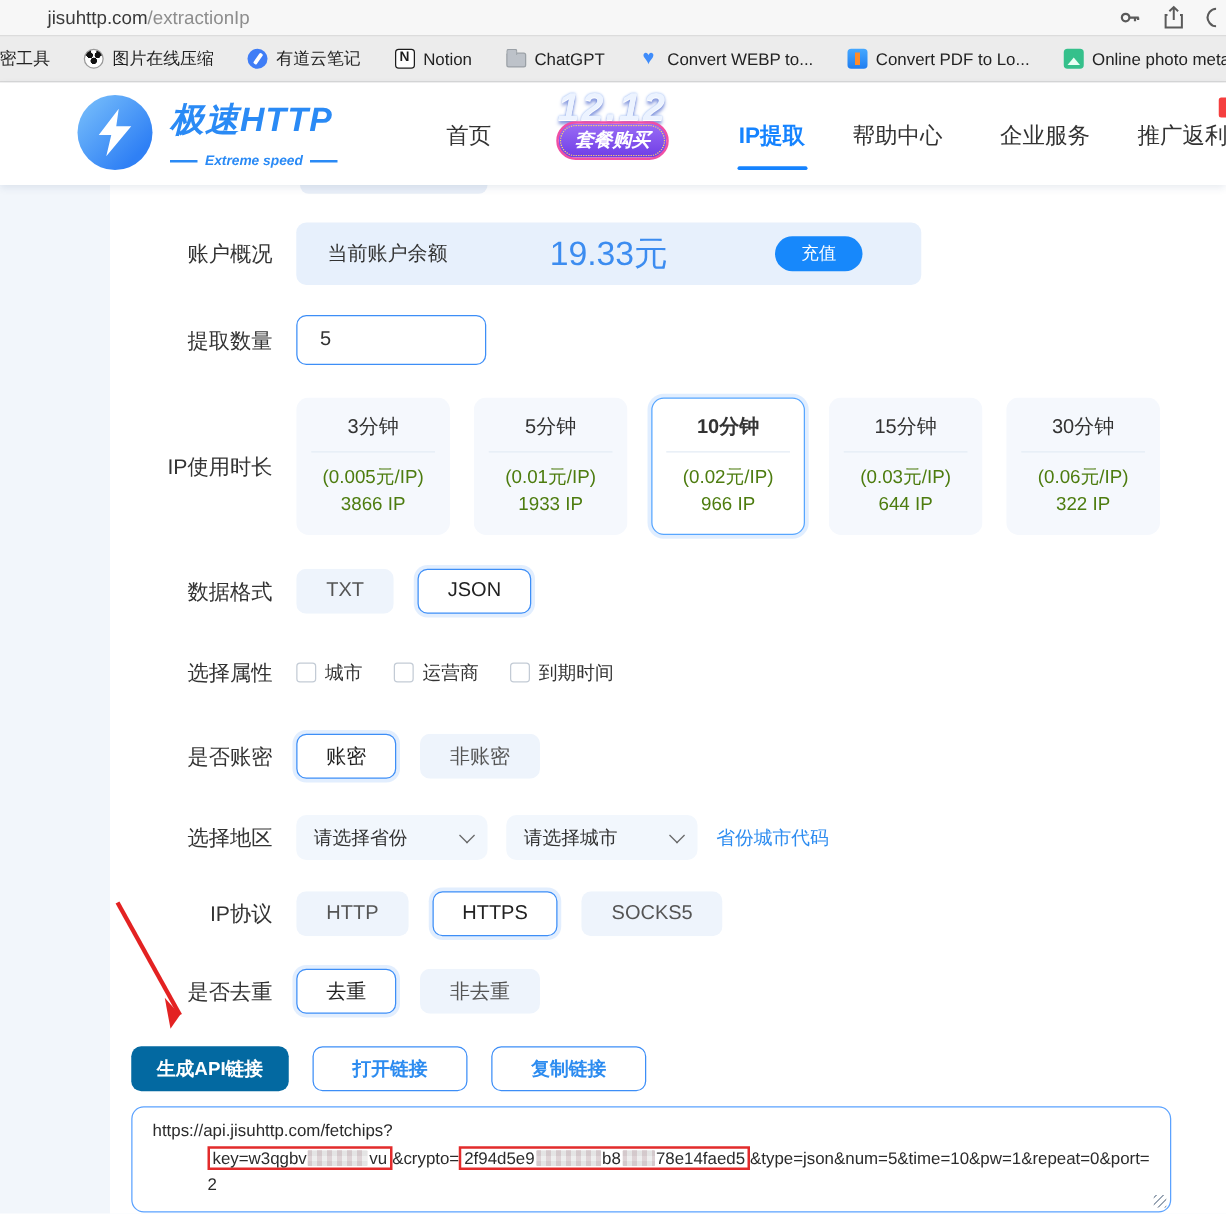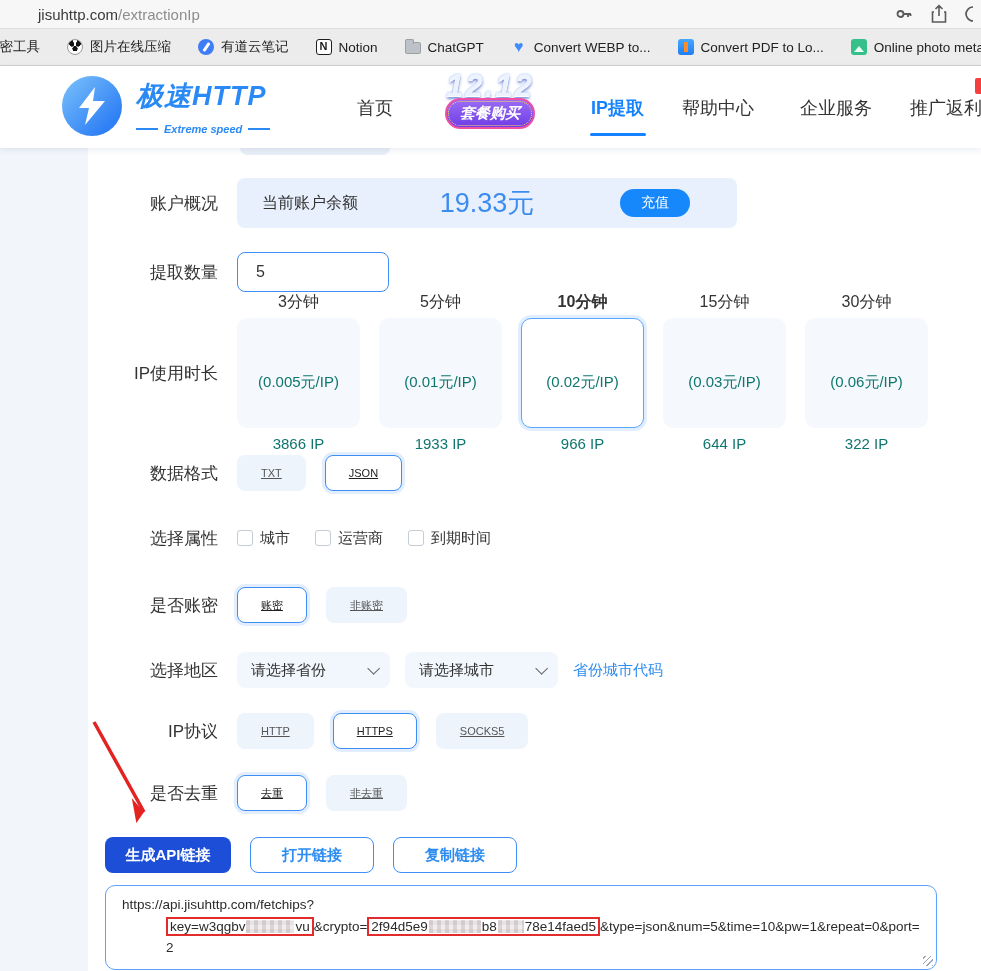--- a/index.html
+++ b/index.html
@@ -76,36 +76,36 @@
   .recharge-btn { position:absolute; right:47px; width:70px; height:28px; border-radius:14px; background:#1788fb; color:#fff; font-size:14px; display:flex; align-items:center; justify-content:center; cursor:pointer; border:none; }
   
   .qty-input { width:152px; height:40px; border:1px solid #3d8ef7; border-radius:8px; font-size:16px; color:#333; padding:0 0 0 18px; outline:none; font-family:inherit; background:#fff; }
   
   .dur-cards { display:flex; gap:19px; }
   .dur-card { width:123px; height:110px; background:#f5f8fd; border:1px solid transparent; border-radius:10px; display:flex; flex-direction:column; align-items:center; justify-content:center; cursor:pointer; }
   .dur-card.selected { background:#fff; border:1px solid #57a6ff; box-shadow:0 0 0 3px rgba(70,150,255,.16); }
   .dur-title { font-size:16px; color:#333; }
   .dur-card.selected .dur-title { font-weight:600; }
   .dur-div { width:99px; height:1px; background:#e3ebf5; margin:9px 0; }
-  .dur-price,.dur-count { font-size:15px; color:#0f766e; line-height:1.45;margin-top:40px; }
+  .dur-price,.dur-count { font-size:15px; color:#4d7c0f; line-height:1.45; }
   
   .chips { display:flex; gap:19px; }
-  .chip { height:36px; padding:0 23px; border-radius:8px; background:#eef4fc; color:#555; font-size:11px; display:inline-flex; align-items:center; justify-content:center; border:1px solid transparent; cursor:pointer; white-space:nowrap;text-decoration:underline; }
+  .chip { height:36px; padding:0 23px; border-radius:8px; background:#eef4fc; color:#555; font-size:16px; display:inline-flex; align-items:center; justify-content:center; border:1px solid transparent; cursor:pointer; white-space:nowrap; }
   .chip.selected { background:#fff; border:1px solid #3d8ef7; box-shadow:0 0 0 3px rgba(61,142,247,.15); color:#222; font-weight:500; }
   
   .cbgroup { display:flex; gap:25px; }
   .cbitem { display:flex; align-items:center; gap:7px; font-size:15px; color:#333; cursor:pointer;justify-content:flex-end; }
   .cbbox { width:16px; height:16px; border:1px solid #c3cbd5; border-radius:3px; background:#fff; }
   
   .sel { width:153px; height:36px; background:#f2f7fd; border-radius:8px; display:flex; align-items:center; padding:0 14px; font-size:15px; color:#333; cursor:pointer; margin-right:15px; }
   .sel .chev { margin-left:auto; width:9px; height:9px; border-right:1.6px solid #666; border-bottom:1.6px solid #666; transform:rotate(45deg) translateY(-3px); }
   .textlink { font-size:15px; color:#2d8cf0; font-weight:500; cursor:pointer; }
   
   .actions { padding-left:17px; display:flex; gap:19px; }
-  .btn-primary { width:126px; height:36px; background:#1d4ed8; border:none; border-radius:8px; color:#fff; font-size:15px; font-weight:600; cursor:pointer; font-family:inherit; }
+  .btn-primary { width:126px; height:36px; background:#0369a1; border:none; border-radius:8px; color:#fff; font-size:15px; font-weight:600; cursor:pointer; font-family:inherit; }
   .btn-outline { width:124px; height:36px; background:#fff; border:1px solid #3d8ef7; border-radius:8px; color:#2d8cf0; font-size:15px; font-weight:600; cursor:pointer; font-family:inherit; }
   
   .urlbox { position:absolute; left:17px; top:737px; width:832px; min-height:72px; border:1px solid #5ba2ff; border-radius:10px; background:#fff; padding:8px 16px 10px; font-size:13.5px; line-height:21.5px; color:#2b2b2b; }
   .url-rest { word-break:break-all;margin-left:44px; }
   .redbox { display:inline; border:2px solid #e22b2b; padding:0 2px; }
   .mosaic { display:inline-block; height:13px; vertical-align:-2px; margin:0 1px; border-radius:1px;
     background:
       repeating-linear-gradient(90deg, rgba(210,190,195,.55) 0 4px, rgba(240,240,240,.55) 4px 8px),
       repeating-linear-gradient(0deg, #d6d6d6 0 4px, #ececec 4px 8px); }
   .m1{width:48px;} .m2{width:52px;} .m3{width:26px;}

